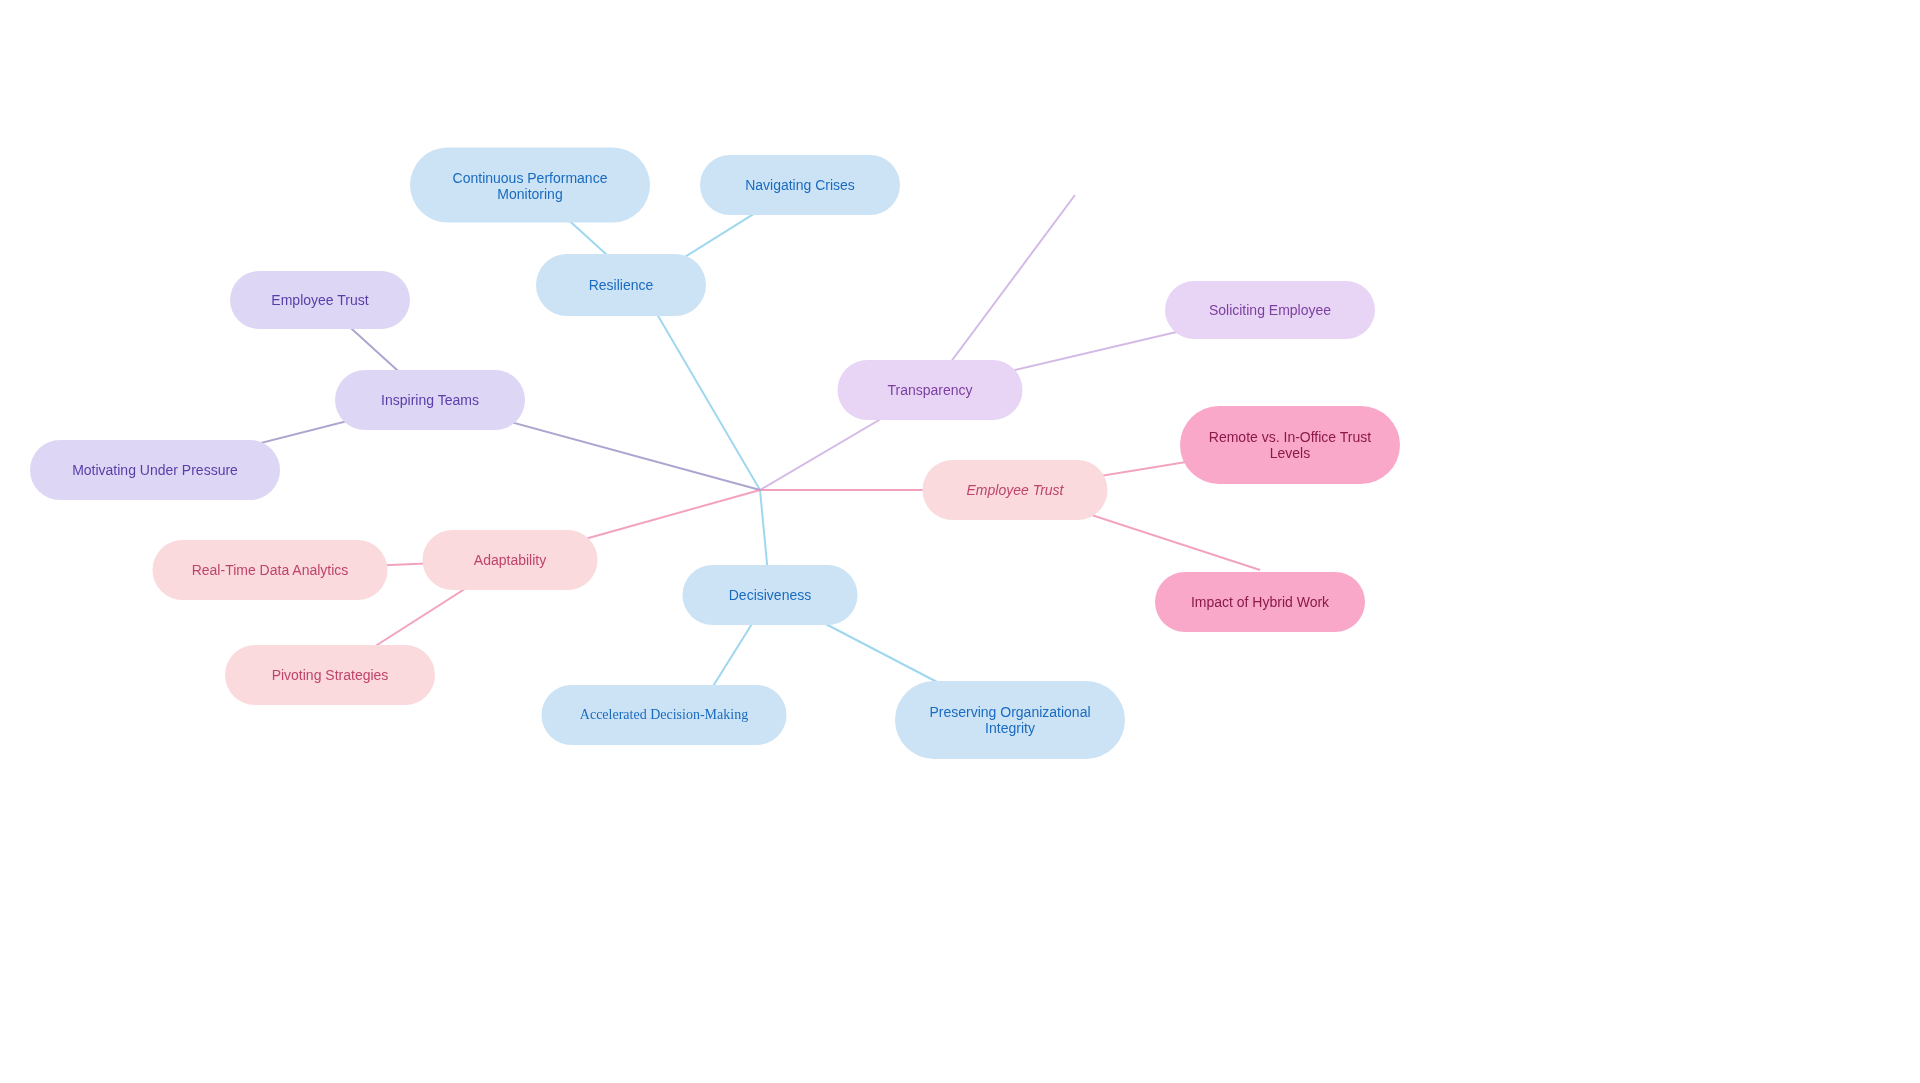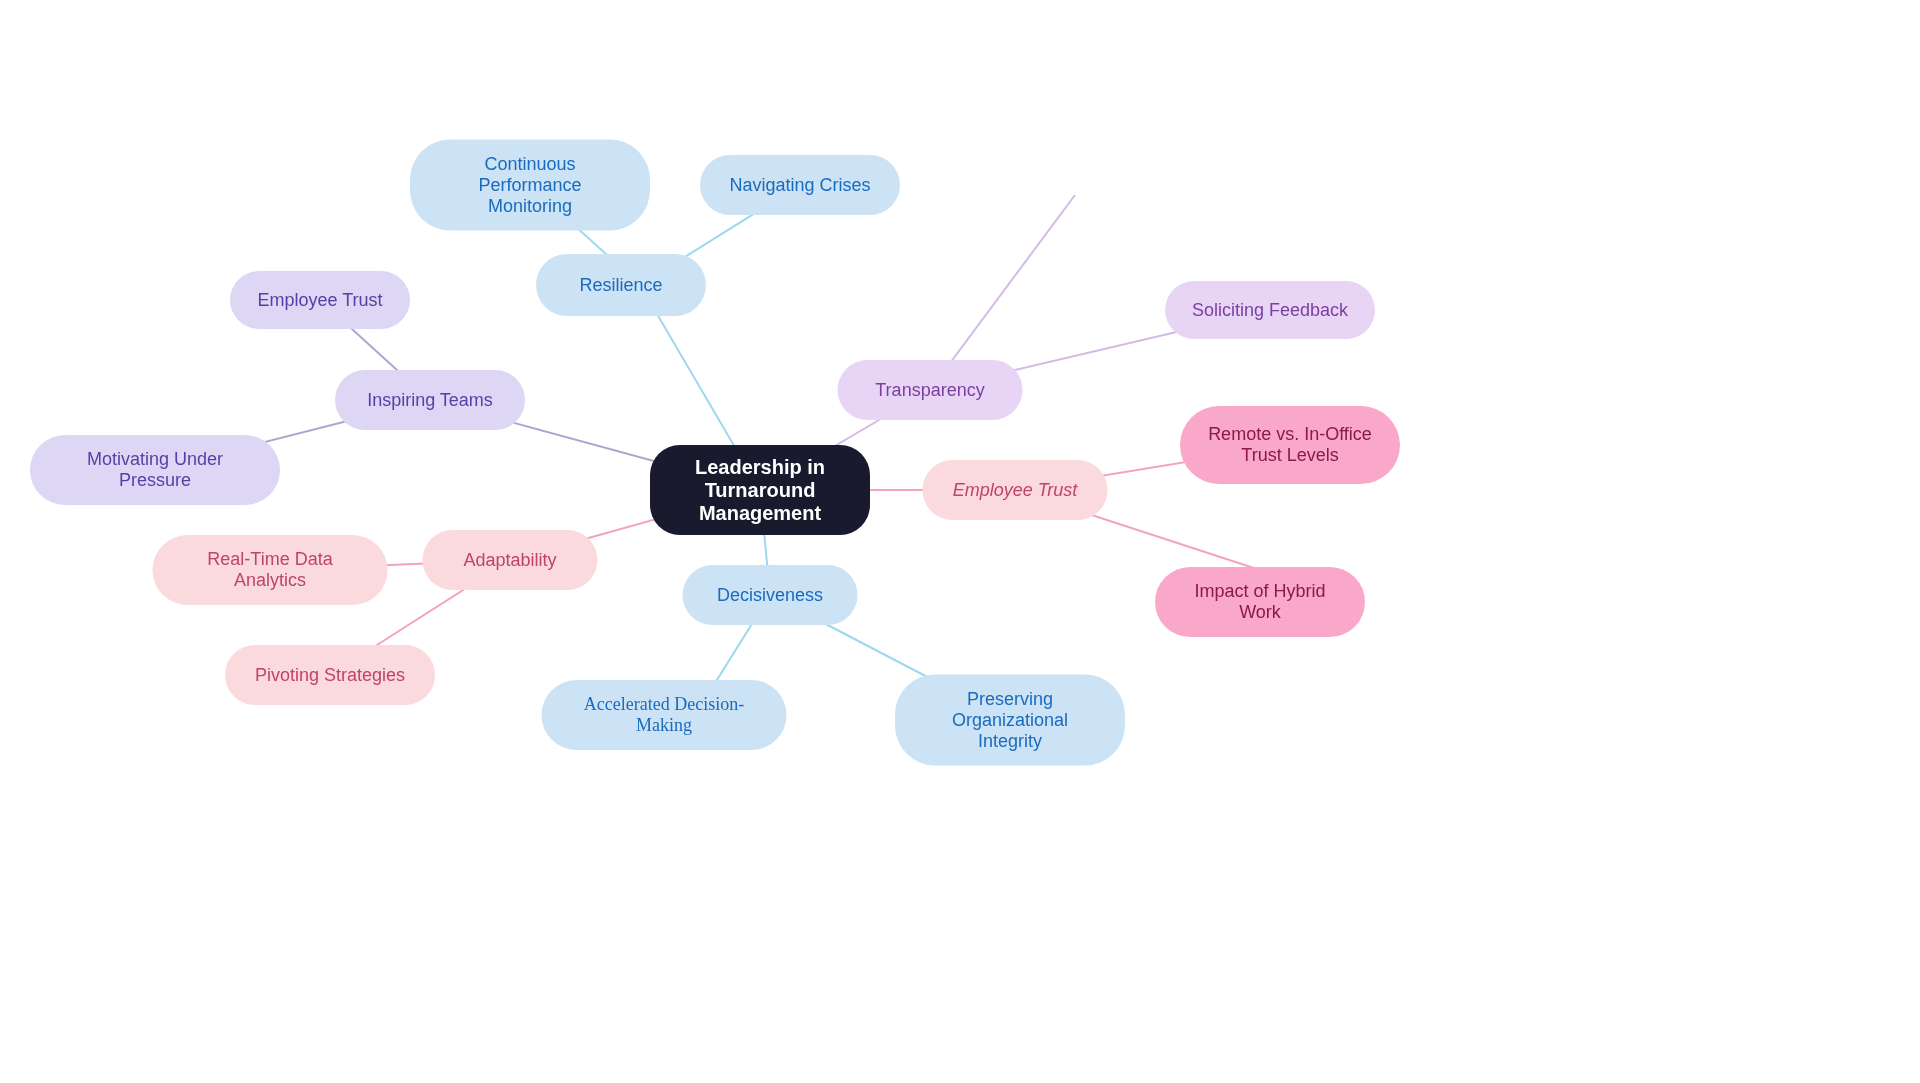--- a/index.html
+++ b/index.html
@@ -23,21 +23,21 @@
       height: 1083px;
       pointer-events: none;
     }
     .node {
       position: absolute;
       border-radius: 40px;
       display: flex;
       align-items: center;
       justify-content: center;
       text-align: center;
-      font-size: 18px;
+      font-size: 14px;
       font-weight: 500;
       padding: 14px 24px;
       cursor: pointer;
       transform: translate(-50%, -50%);
     }
     .node-center {
       background: #1a1a2e;
       color: #ffffff;
       font-size: 20px;
       font-weight: 600;
@@ -84,29 +84,28 @@
       <line x1="930" y1="390" x2="1075" y2="195" stroke="#c9a8e0" stroke-width="2" opacity="0.8"></line>
       <line x1="930" y1="390" x2="1270" y2="310" stroke="#c9a8e0" stroke-width="2" opacity="0.8"></line>
       <line x1="1015" y1="490" x2="1290" y2="445" stroke="#f08cb0" stroke-width="2" opacity="0.8"></line>
       <line x1="1015" y1="490" x2="1260" y2="570" stroke="#f08cb0" stroke-width="2" opacity="0.8"></line>
       <line x1="770" y1="595" x2="695" y2="715" stroke="#87CEEB" stroke-width="2" opacity="0.8"></line>
       <line x1="770" y1="595" x2="1010" y2="720" stroke="#87CEEB" stroke-width="2" opacity="0.8"></line>
       <line x1="510" y1="560" x2="270" y2="570" stroke="#f08cb0" stroke-width="2" opacity="0.8"></line>
       <line x1="510" y1="560" x2="330" y2="675" stroke="#f08cb0" stroke-width="2" opacity="0.8"></line>
     </svg>
 
-<div class="node node-center" style="left: 760px; top: 490px;">Leadership in Turnaround Management</div>
     <div class="node node-blue" style="left: 621px; top: 285px; width: 170px; min-height: 62px;">Resilience</div>
     <div class="node node-blue" style="left: 800px; top: 185px; width: 200px; min-height: 60px;">Navigating Crises</div>
     <div class="node node-blue" style="left: 530px; top: 185px; width: 240px; min-height: 75px;">Continuous Performance Monitoring</div>
     <div class="node node-purple" style="left: 430px; top: 400px; width: 190px; min-height: 60px;">Inspiring Teams</div>
     <div class="node node-purple" style="left: 320px; top: 300px; width: 180px; min-height: 58px;">Employee Trust</div>
     <div class="node node-purple" style="left: 155px; top: 470px; width: 250px; min-height: 60px;">Motivating Under Pressure</div>
     <div class="node node-lavender" style="left: 930px; top: 390px; width: 185px; min-height: 60px;">Transparency</div>
-    <div class="node node-lavender" style="left: 1270px; top: 310px; width: 210px; min-height: 58px;">Soliciting Feedback</div>
+    <div class="node node-lavender" style="left: 1270px; top: 310px; width: 210px; min-height: 58px;">Soliciting Employee</div>
     <div class="node node-pink-light" style="left: 1015px; top: 490px; width: 185px; min-height: 60px; font-style: italic;">Employee Trust</div>
     <div class="node node-pink" style="left: 1290px; top: 445px; width: 220px; min-height: 78px; text-align: center;">Remote vs. In-Office Trust Levels</div>
     <div class="node node-pink" style="left: 1260px; top: 570px; width: 210px; min-height: 60px; margin-top: 32px;">Impact of Hybrid Work</div>
     <div class="node node-blue" style="left: 770px; top: 595px; width: 175px; min-height: 60px;">Decisiveness</div>
     <div class="node node-blue" style="left: 664px; top: 715px; width: 245px; min-height: 60px; font-family: Liberation Serif, serif;">Accelerated Decision-Making</div>
     <div class="node node-blue" style="left: 1010px; top: 720px; width: 230px; min-height: 78px;">Preserving Organizational Integrity</div>
     <div class="node node-pink-light" style="left: 510px; top: 560px; width: 175px; min-height: 60px;">Adaptability</div>
     <div class="node node-pink-light" style="left: 270px; top: 570px; width: 235px; min-height: 60px;">Real-Time Data Analytics</div>
     <div class="node node-pink-light" style="left: 330px; top: 675px; width: 210px; min-height: 60px;">Pivoting Strategies</div>
   </div>

